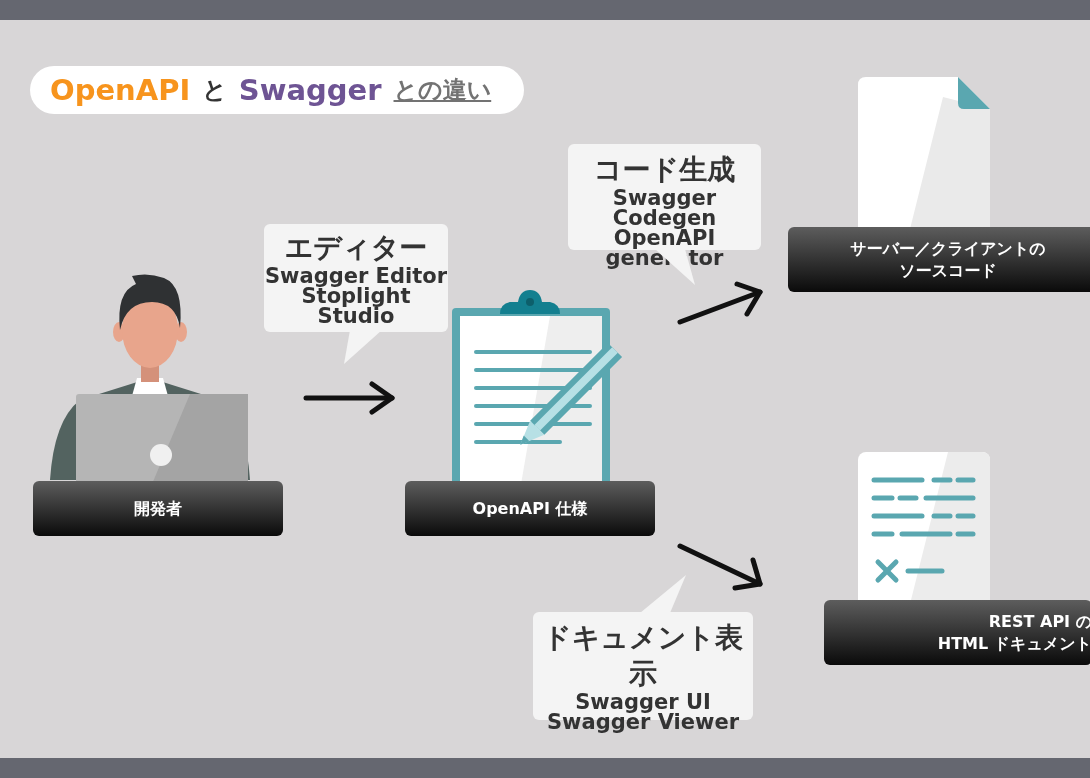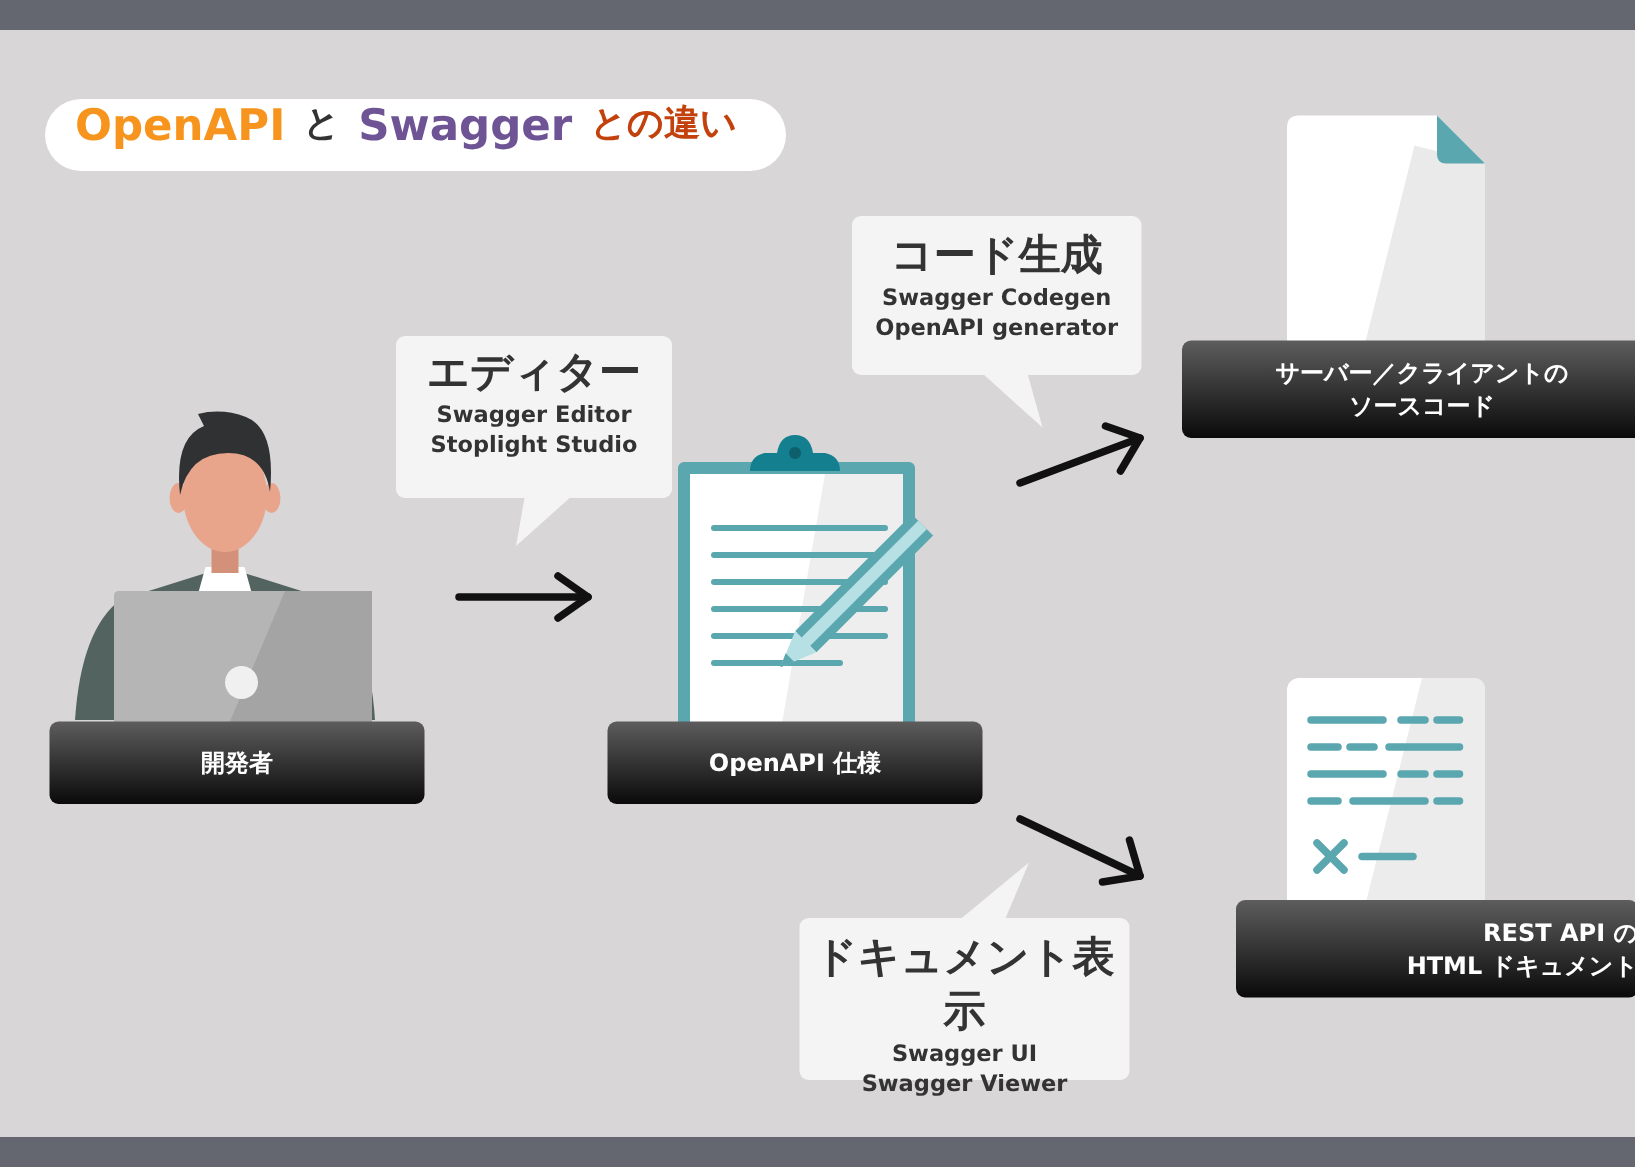--- a/index.html
+++ b/index.html
@@ -1,24 +1,24 @@
 <!DOCTYPE html>
 <html><head>
 <meta charset="utf-8">
 <style>
   html,body{margin:0;padding:0;}
   body{width:1090px;height:778px;position:relative;overflow:hidden;background:#d8d6d7;font-family:"DejaVu Sans","Liberation Sans",sans-serif;}
   .bar-top{position:absolute;left:0;top:0;width:1090px;height:20px;background:#656770;}
   .bar-bottom{position:absolute;left:0;top:758px;width:1090px;height:20px;background:#656770;}
-  .title-pill{position:absolute;left:30px;top:66px;width:494px;height:48px;background:#fff;border-radius:24px;display:flex;padding-left:20px;box-sizing:border-box;font-weight:bold;font-size:29px;white-space:nowrap;}
+  .title-pill{position:absolute;left:30px;top:66px;width:494px;height:48px;background:#fff;border-radius:24px;display:flex;align-items:center;padding-left:20px;box-sizing:border-box;font-weight:bold;font-size:29px;white-space:nowrap;}
   .title-pill .sep{font-size:24px;color:#333;margin:0 12px;}
-  .title-pill .tail{font-size:24px;color:#c2410c;margin-left:12px;}
+  .title-pill .tail{font-size:24px;color:#737373;margin-left:12px;text-decoration:underline;}
   .bubble{position:absolute;background:#f4f4f4;border-radius:6px;text-align:center;color:#333;margin-left:28px;}
   .bubble .head{font-weight:bold;font-size:28px;color:#333;line-height:36px;}
-  .bubble .sub{font-weight:bold;font-size:15px;line-height:20px;color:#333;}
+  .bubble .sub{font-weight:bold;font-size:21px;line-height:20px;color:#333;}
   .label-box{position:absolute;border-radius:6px;background:linear-gradient(#5d5d5d,#0a0a0a);color:#fff;font-weight:bold;font-size:16px;text-align:center;display:flex;flex-direction:column;align-items:center;justify-content:center;line-height:22px;}
   svg{position:absolute;overflow:visible;}
 </style>
 </head>
 <body>
 
 <div class="bar-top"></div>
 <div class="bar-bottom"></div>
 
 <div class="title-pill">

